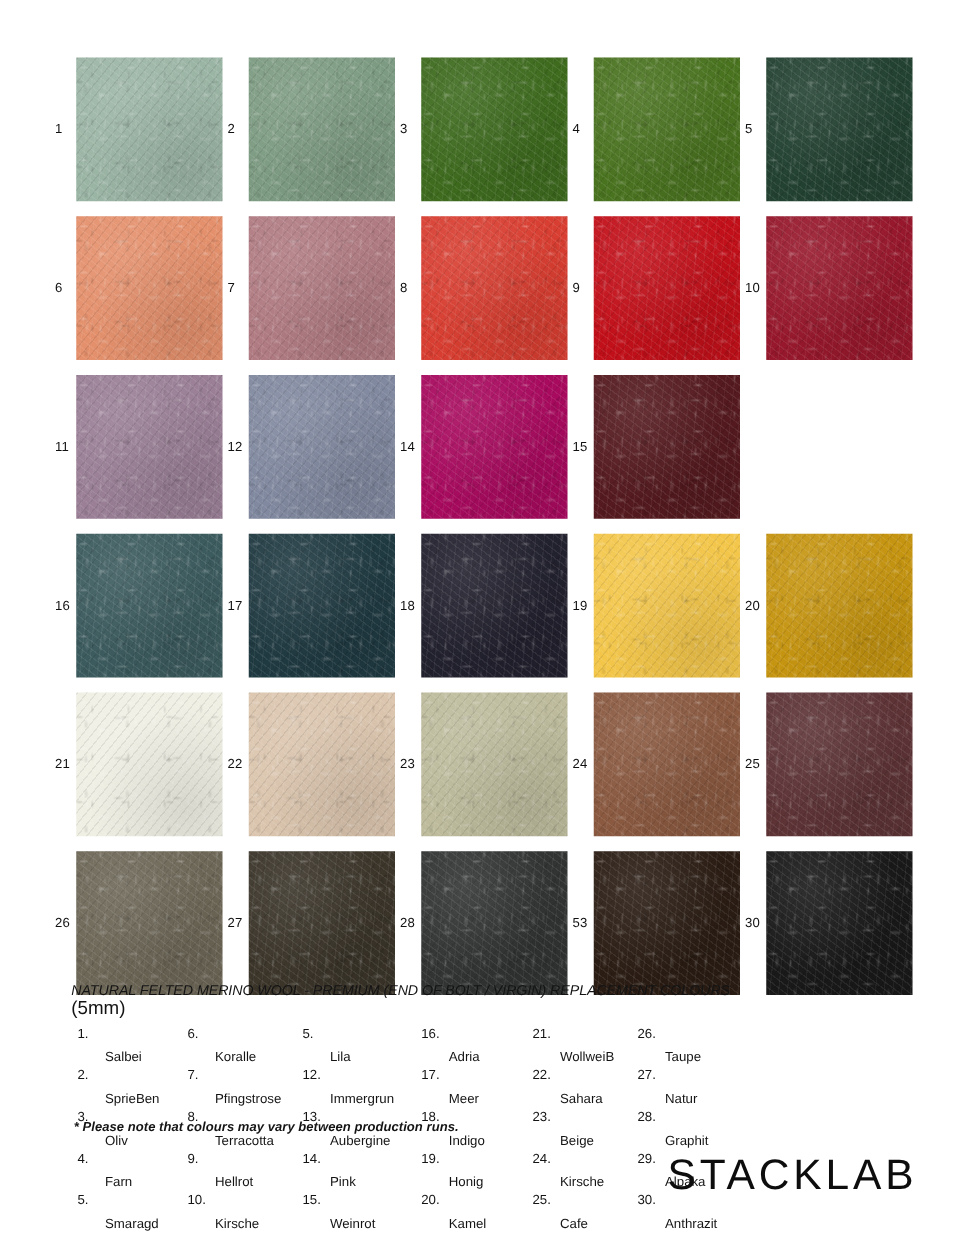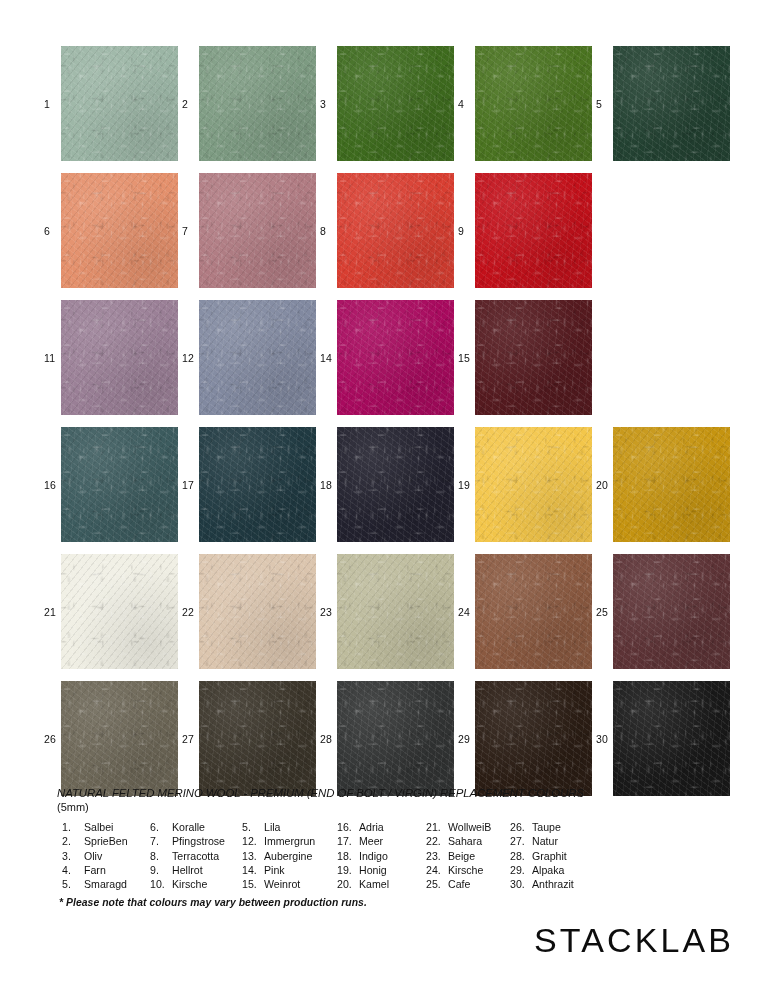--- a/index.html
+++ b/index.html
@@ -103,21 +103,21 @@
   }
   .caption-title {
     font-size: 11.4px;
     line-height: 14.2px;
     letter-spacing: -0.05px;
     color: #141414;
     white-space: nowrap;
     font-style: italic;
   }
   .caption-sub {
-    font-size: 11px;
+    font-size: 15px;
     line-height: 14.2px;
     color: #141414;
   }
 
   
   .names {
     position: absolute;
     left: 62px;
     top: 820px;
     display: flex;
@@ -138,21 +138,21 @@
     line-height: 14.3px;
     color: #141414;
     display: flex;
     white-space: nowrap;
   }
   .name-idx {
     display: inline-block;
     width: 22px;
     flex: 0 0 22px;
   }
-  .name-label { display: inline-block; }
+  .name-label { display: inline-block; margin-top: 19px; }
 
   
   .footnote {
     position: absolute;
     left: 59px;
     top: 897px;
     font-size: 10.4px;
     font-style: italic;
     color: #141414;
     letter-spacing: 0.05px;
@@ -208,20 +208,24 @@
           <div class="swatch" style="background-color: rgb(176, 123, 130);"></div>
         </div>
         <div class="cell">
           <div class="cell-num">8</div>
           <div class="swatch" style="background-color: rgb(216, 62, 49);"></div>
         </div>
         <div class="cell">
           <div class="cell-num">9</div>
           <div class="swatch" style="background-color: rgb(194, 16, 26);"></div>
         </div>
+        <div class="cell">
+          <div class="cell-num">10</div>
+          <div class="swatch" style="background-color: rgb(151, 24, 44);"></div>
+        </div>
       </div>
       <div class="grid-row">
         <div class="cell">
           <div class="cell-num">11</div>
           <div class="swatch" style="background-color: rgb(154, 127, 150);"></div>
         </div>
         <div class="cell">
           <div class="cell-num">12</div>
           <div class="swatch" style="background-color: rgb(129, 137, 160);"></div>
         </div>
@@ -285,21 +289,21 @@
         </div>
         <div class="cell">
           <div class="cell-num">27</div>
           <div class="swatch" style="background-color: rgb(59, 53, 42);"></div>
         </div>
         <div class="cell">
           <div class="cell-num">28</div>
           <div class="swatch" style="background-color: rgb(50, 52, 52);"></div>
         </div>
         <div class="cell">
-          <div class="cell-num">29</div>
+          <div class="cell-num">53</div>
           <div class="swatch" style="background-color: rgb(43, 29, 20);"></div>
         </div>
         <div class="cell">
           <div class="cell-num">30</div>
           <div class="swatch" style="background-color: rgb(25, 25, 25);"></div>
         </div>
       </div>
     </div>
 
   <div class="caption">

